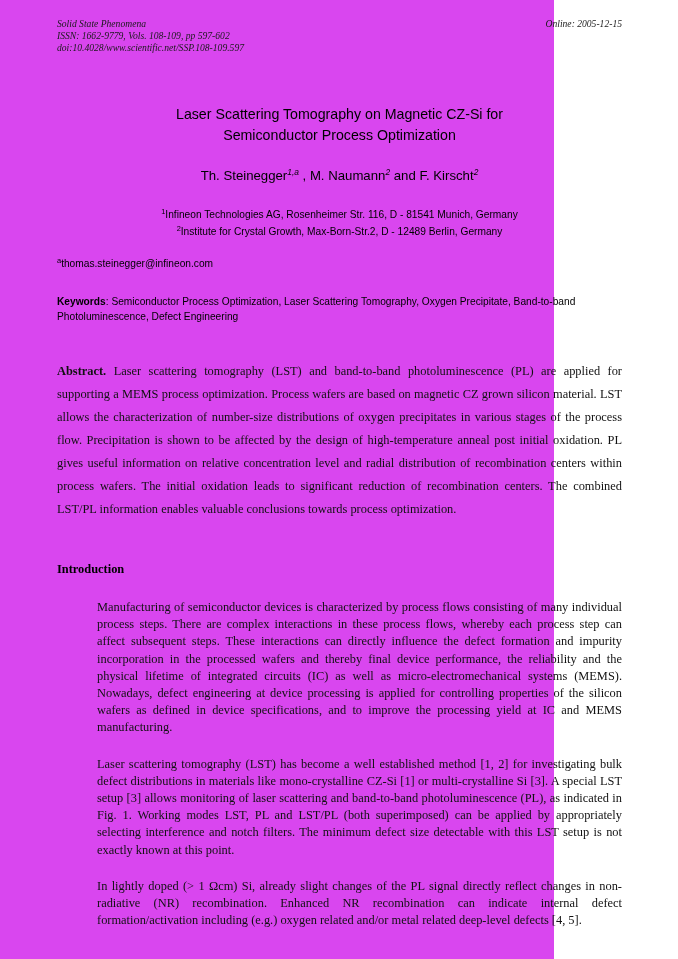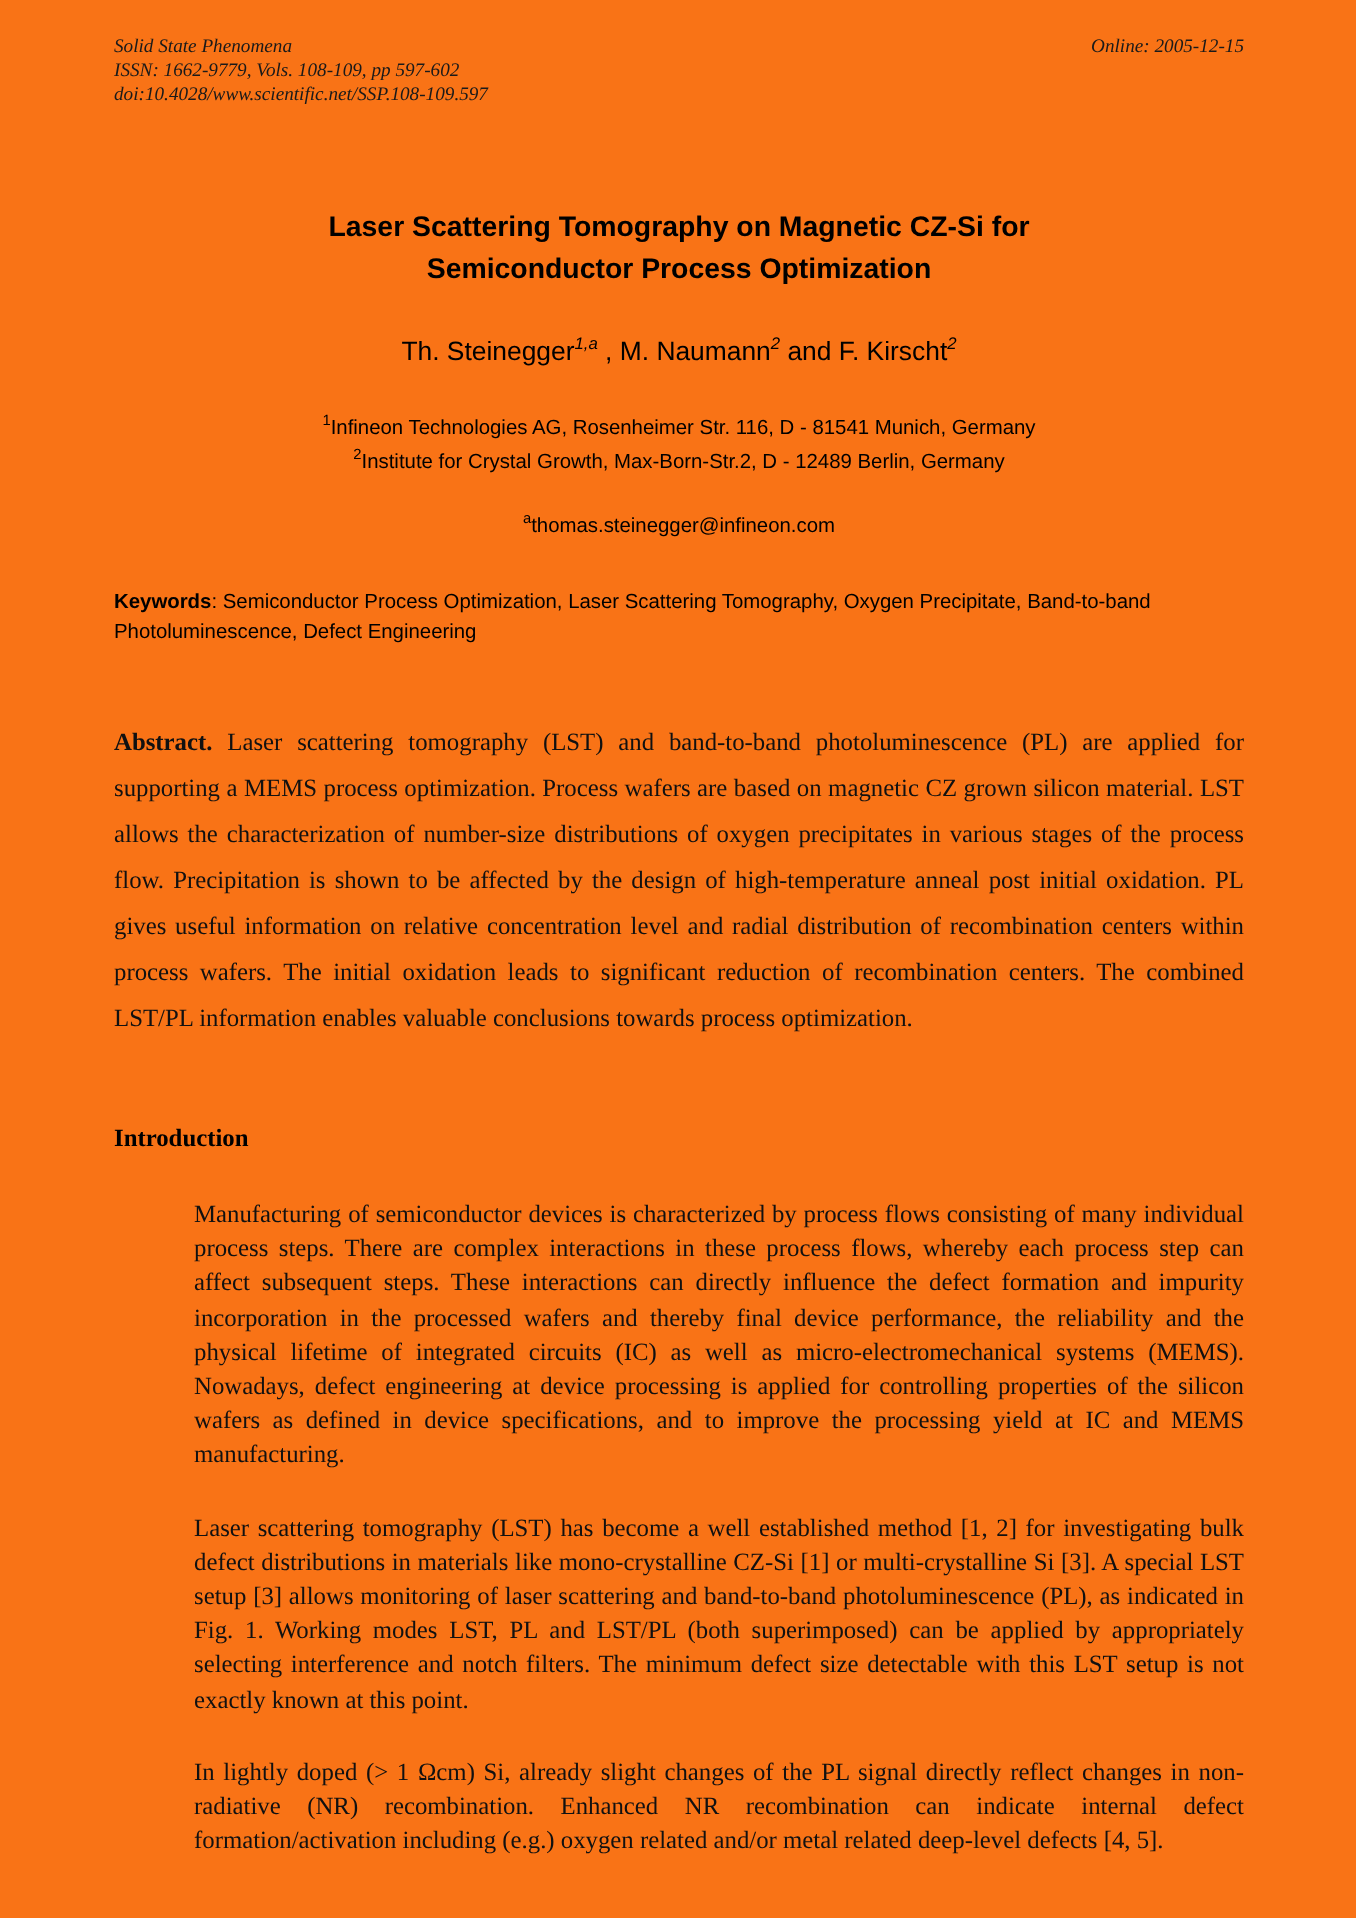--- a/index.html
+++ b/index.html
@@ -14,23 +14,23 @@
     overflow: hidden;
     font-family: "Liberation Serif", "DejaVu Serif", serif;
     color: #1a1a1a;
     -webkit-font-smoothing: antialiased;
   }
 
   .page {
     position: absolute;
     left: 0;
     top: 0;
-    width: 678px;
+    width: 554px;
     height: 959px;
-    background: #f97316;
+    background: #d946ef;
   }
 
   .content {
     position: absolute;
     left: 57px;
     top: 18px;
     width: 565px;
   }
 
   
@@ -54,21 +54,21 @@
     font-size: 9.6px;
     white-space: nowrap;
   }
   .jh-line { white-space: nowrap; }
 
   
   .title-block {
     margin-top: 36px;
     text-align: center;
     font-family: "Liberation Sans", "DejaVu Sans", sans-serif;
-    font-weight: bold;
+    font-weight: normal;
     font-size: 14.2px;
     line-height: 21px;
     color: #000000;
   }
   .title-line { display: block; }
 
   
   .authors {
     margin-top: 21px;
     text-align: center;
@@ -96,21 +96,21 @@
   .affiliations sup,
   .email sup {
     font-size: 7.4px;
     vertical-align: super;
     line-height: 0;
   }
   .aff-line { display: block; }
 
   .email {
     margin-top: 17px;
-    text-align: center;
+    text-align: left;
     font-family: "Liberation Sans", "DejaVu Sans", sans-serif;
     font-size: 10.2px;
     line-height: 14px;
     color: #000000;
   }
 
   
   .keywords {
     margin-top: 24px;
     font-family: "Liberation Sans", "DejaVu Sans", sans-serif;

